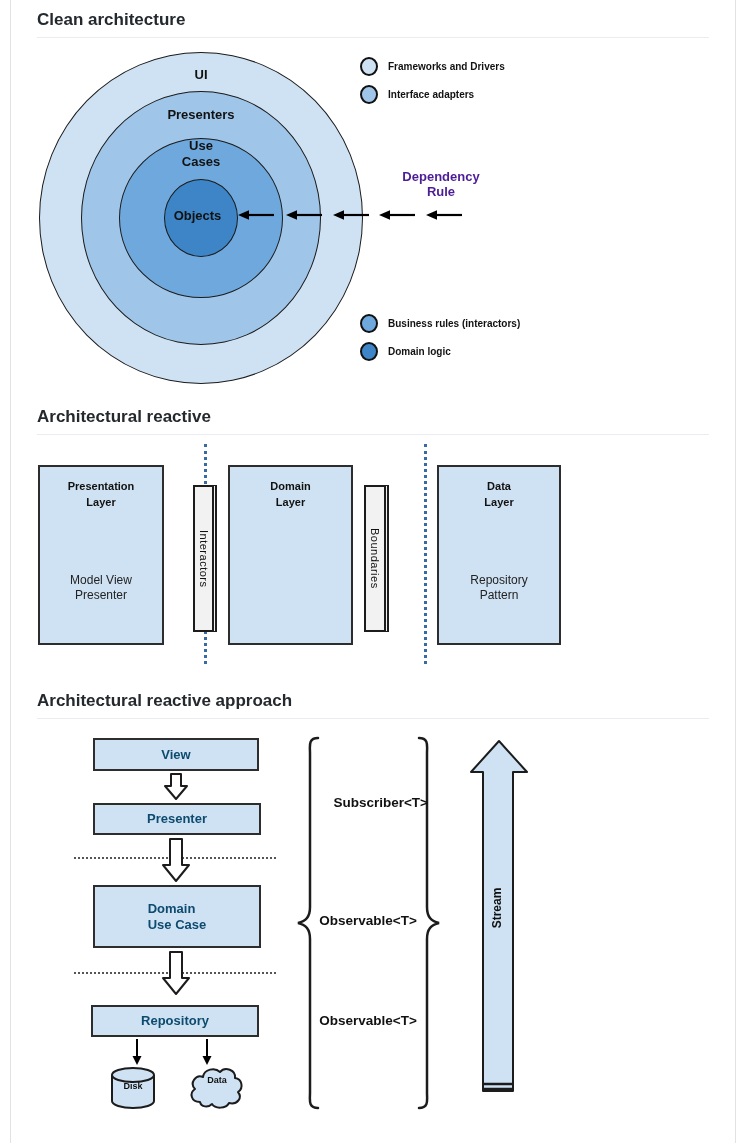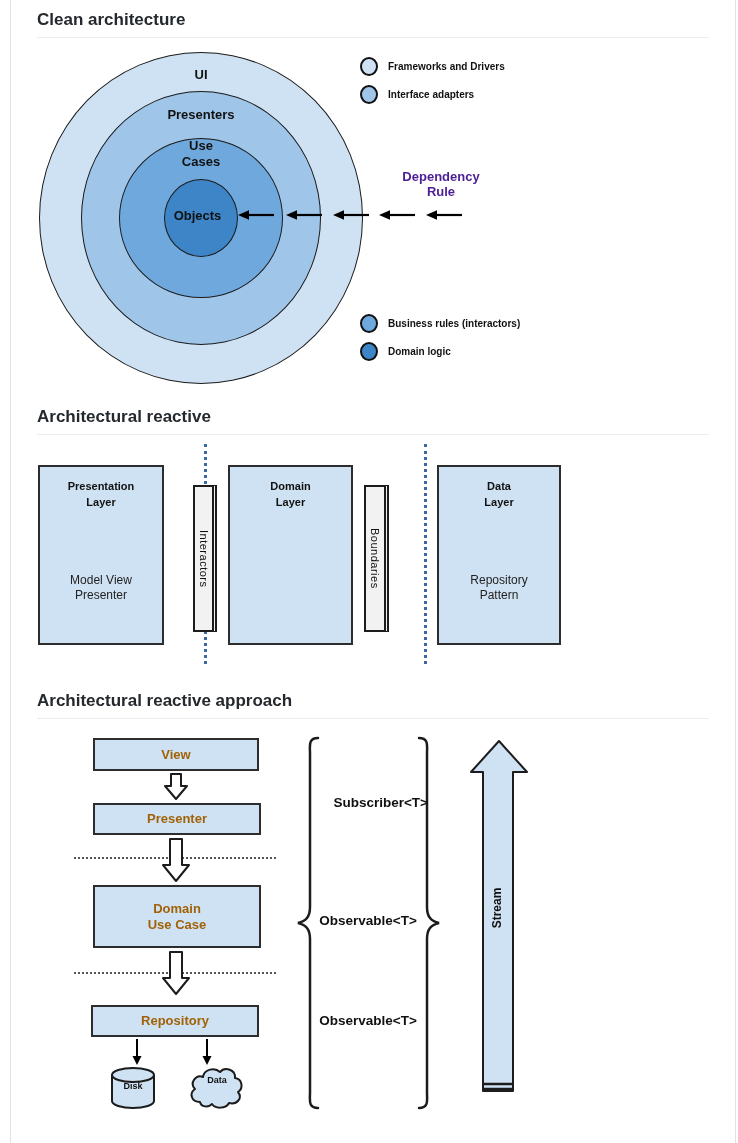--- a/index.html
+++ b/index.html
@@ -96,22 +96,22 @@
   .cb-1 { left: 156px; width: 24px; }
   .cb-2 { left: 327px; width: 25px; }
   .connector-label {
     writing-mode: vertical-rl; font-size: 11px; color: #111; letter-spacing: .5px;
   }
 
   
   .flow-box {
     position: absolute; background: #cfe2f3; border: 2px solid #2d2d2d;
     display: flex; align-items: center; justify-content: center;
-    font-weight: 700; font-size: 13px; line-height: 16px; color: #a16207;
-    text-align: center; white-space: pre-line;
+    font-weight: 700; font-size: 13px; line-height: 16px; color: #0c4a6e;
+    white-space: pre-line;
   }
   .fb-view { left: 56px; top: 15px;  width: 166px; height: 33px; }
   .fb-pres { left: 56px; top: 80px;  width: 168px; height: 32px; }
   .fb-dom  { left: 56px; top: 162px; width: 168px; height: 63px; }
   .fb-repo { left: 54px; top: 282px; width: 168px; height: 32px; }
   .dotted-h {
     position: absolute; width: 202px; height: 0;
     border-top: 2px dotted #555;
   }
   .dh-1 { left: 37px; top: 134px; }

